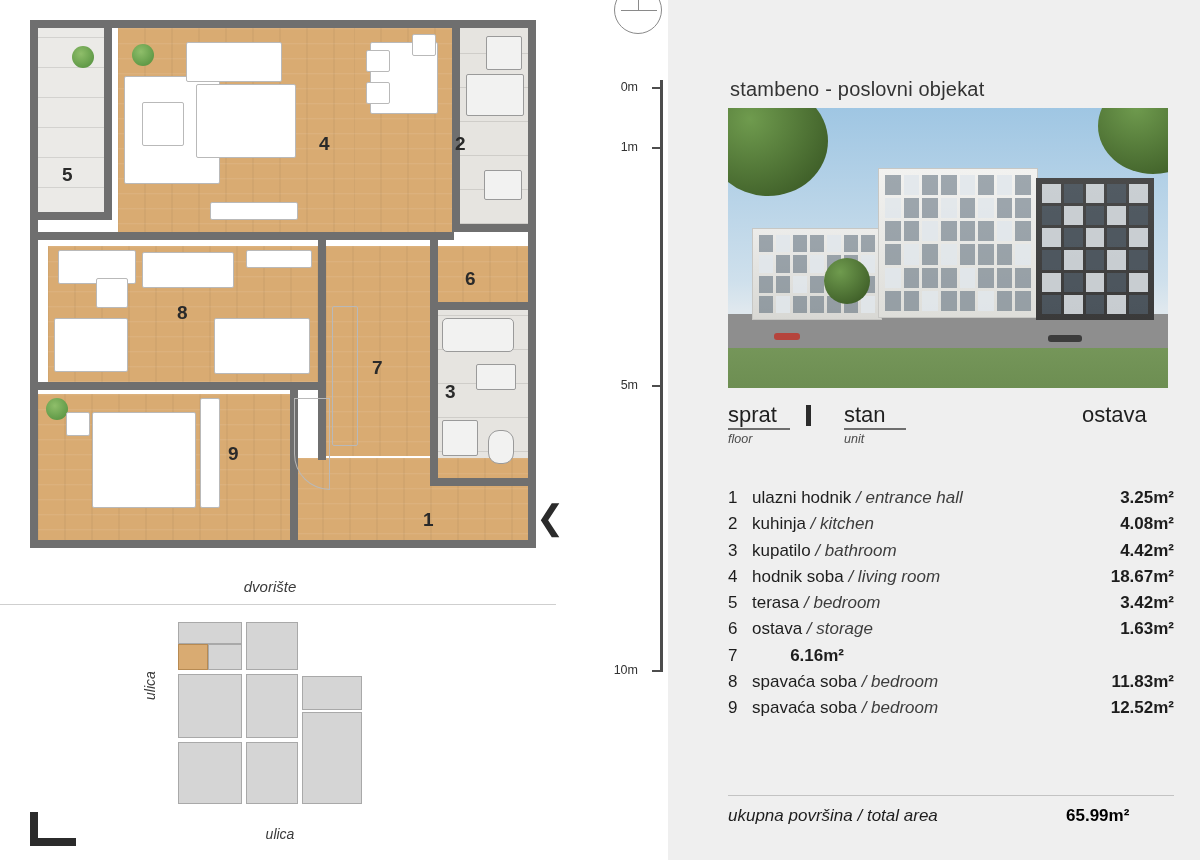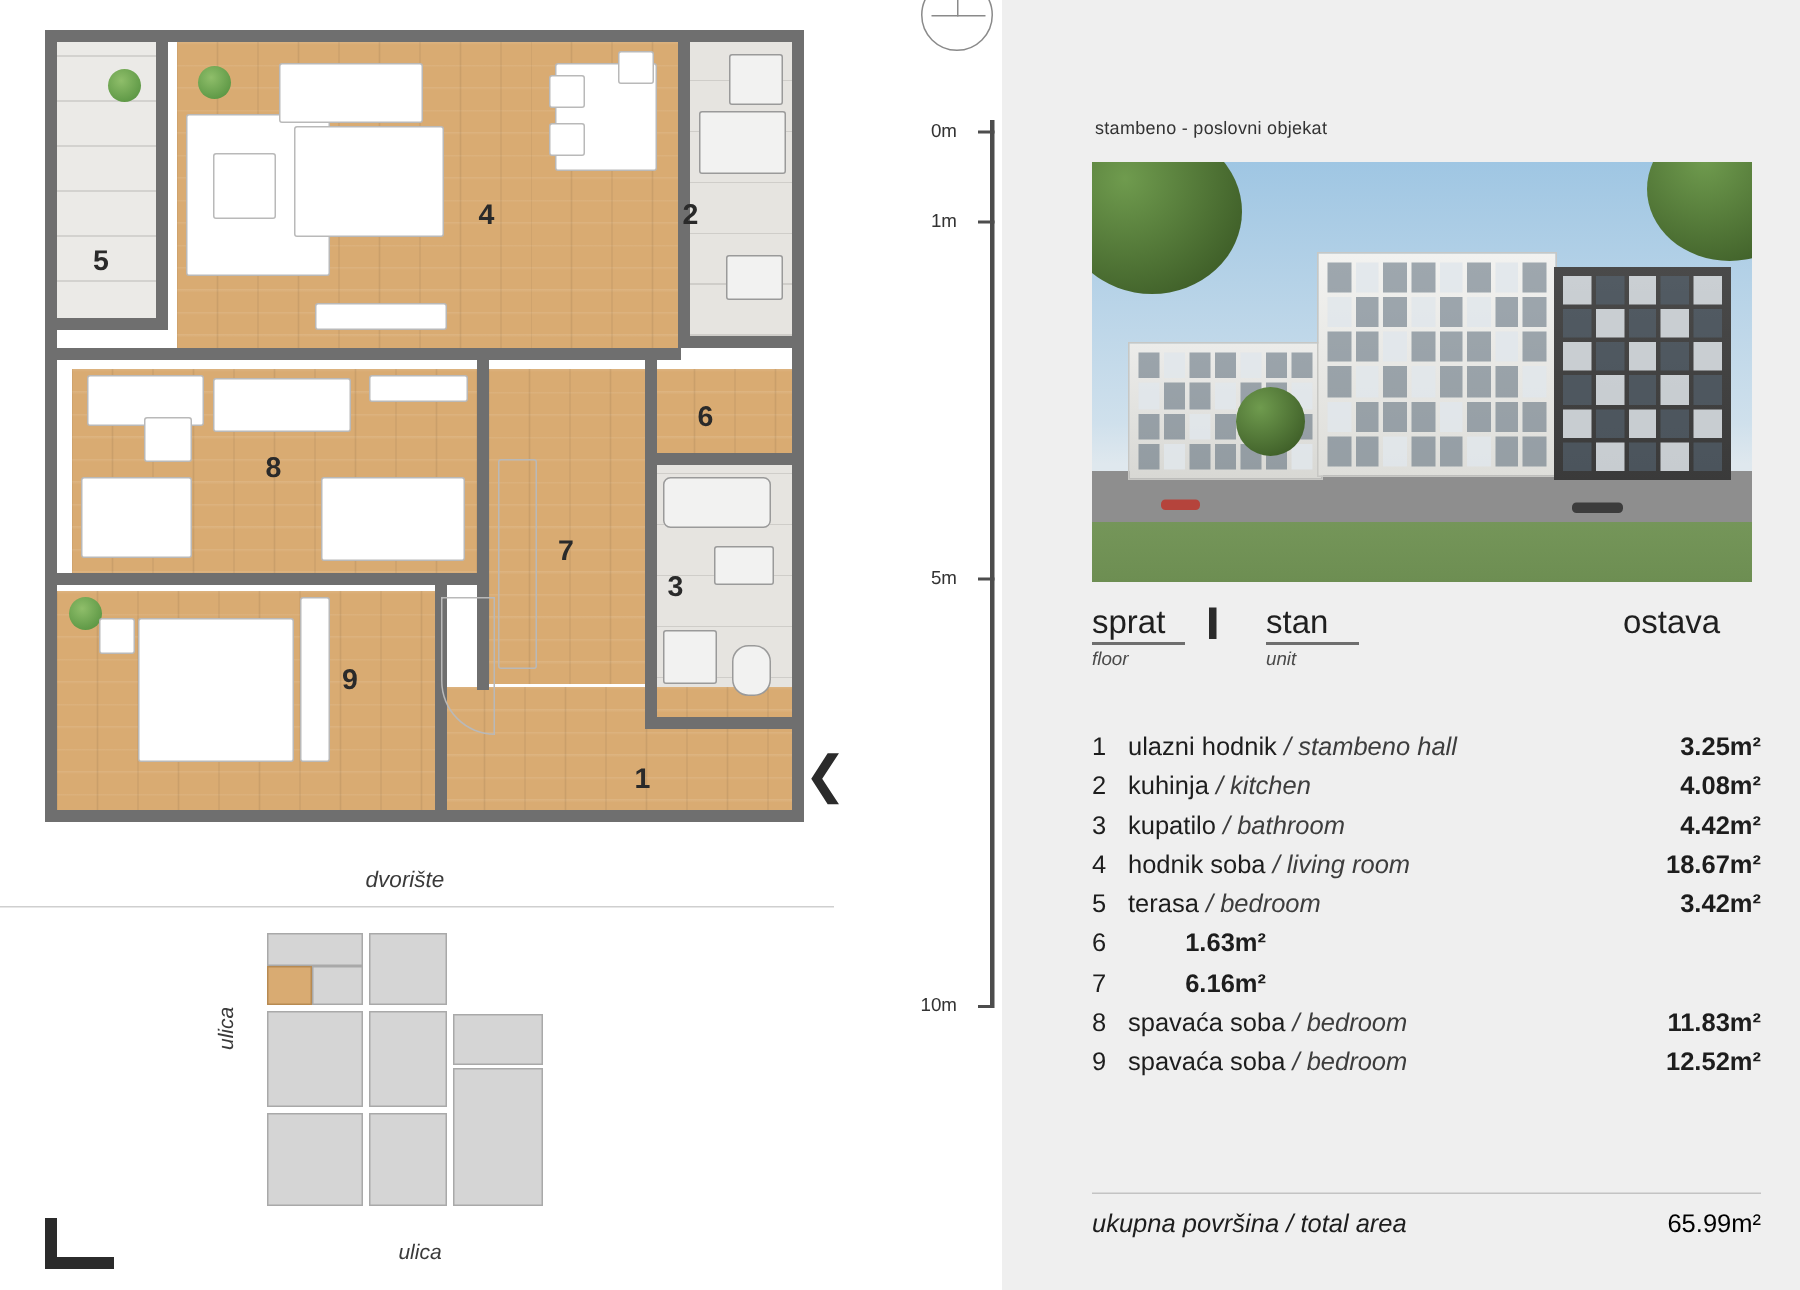--- a/index.html
+++ b/index.html
@@ -127,21 +127,21 @@
 
   
   .right {
     position:relative;
     width:532px; height:860px;
     background:#efefef;
     flex:0 0 532px;
   }
   .r-title {
     position:absolute; left:62px; top:78px;
-    font-size:12px; color:#333; letter-spacing:0.2px;
+    font-size:20px; color:#333; letter-spacing:0.2px;
   }
   .render {
     position:absolute; left:60px; top:108px; width:440px; height:280px;
     background:linear-gradient(#b9d6ea, #cfe2ee 55%, #9fb88f 56%, #89a87b);
     overflow:hidden;
   }
   .sky-grad { position:absolute; inset:0; background:linear-gradient(180deg,#9fc6e3 0%, #cfe0ec 62%, #dfe8ee 72%); }
   .grass { position:absolute; left:0; bottom:0; width:100%; height:72px; background:linear-gradient(#7b9c5f,#6d8e52); }
   .road { position:absolute; left:0; bottom:40px; width:100%; height:34px; background:#8e8e8e; }
   .b-main {
@@ -191,21 +191,21 @@
   .rrow .nm b { font-weight:normal; }
   .rrow .en { font-style:italic; color:#3d3d3d; }
   .rrow .ar { font-weight:bold; font-size:17px; text-align:right; width:92px; }
 
   .hr-right {
     position:absolute; left:60px; top:795px; width:446px; height:1px; background:#c3c3c3;
   }
   .totals { position:absolute; left:60px; top:806px; width:446px; }
   .trow { display:flex; align-items:baseline; height:27px; font-size:17px; }
   .trow .lbl { flex:1; font-style:italic; color:#1d1d1d; }
-  .trow .val { font-weight:normal; width:108px; text-align:right; }
+  .trow .val { font-weight:bold; width:108px; }
 </style>
 </head>
 <body>
 
 <div class="page">
 
   <div class="left">
 
     <div class="plan">
 
@@ -479,21 +479,21 @@
 
 
       <div class="spec" style="left:354px;">
         <div class="big">ostava</div>
       </div>
     </div>
 
     <div class="rooms">
       <div class="rrow">
         <span class="idx">1</span>
-        <span class="nm"><b>ulazni hodnik</b> <span class="en">/ stambeno hall</span></span>
+        <span class="nm"><b>ulazni hodnik</b> <span class="en">/ entrance hall</span></span>
         <span class="ar">3.25m²</span>
       </div>
       <div class="rrow">
         <span class="idx">2</span>
         <span class="nm"><b>kuhinja</b> <span class="en">/ kitchen</span></span>
         <span class="ar">4.08m²</span>
       </div>
       <div class="rrow">
         <span class="idx">3</span>
         <span class="nm"><b>kupatilo</b> <span class="en">/ bathroom</span></span>
@@ -504,20 +504,21 @@
         <span class="nm"><b>hodnik soba</b> <span class="en">/ living room</span></span>
         <span class="ar">18.67m²</span>
       </div>
       <div class="rrow">
         <span class="idx">5</span>
         <span class="nm"><b>terasa</b> <span class="en">/ bedroom</span></span>
         <span class="ar">3.42m²</span>
       </div>
       <div class="rrow">
         <span class="idx">6</span>
+        <span class="nm"><b>ostava</b> <span class="en">/ storage</span></span>
         <span class="ar">1.63m²</span>
       </div>
       <div class="rrow">
         <span class="idx">7</span>
         <span class="ar">6.16m²</span>
       </div>
       <div class="rrow">
         <span class="idx">8</span>
         <span class="nm"><b>spavaća soba</b> <span class="en">/ bedroom</span></span>
         <span class="ar">11.83m²</span>

